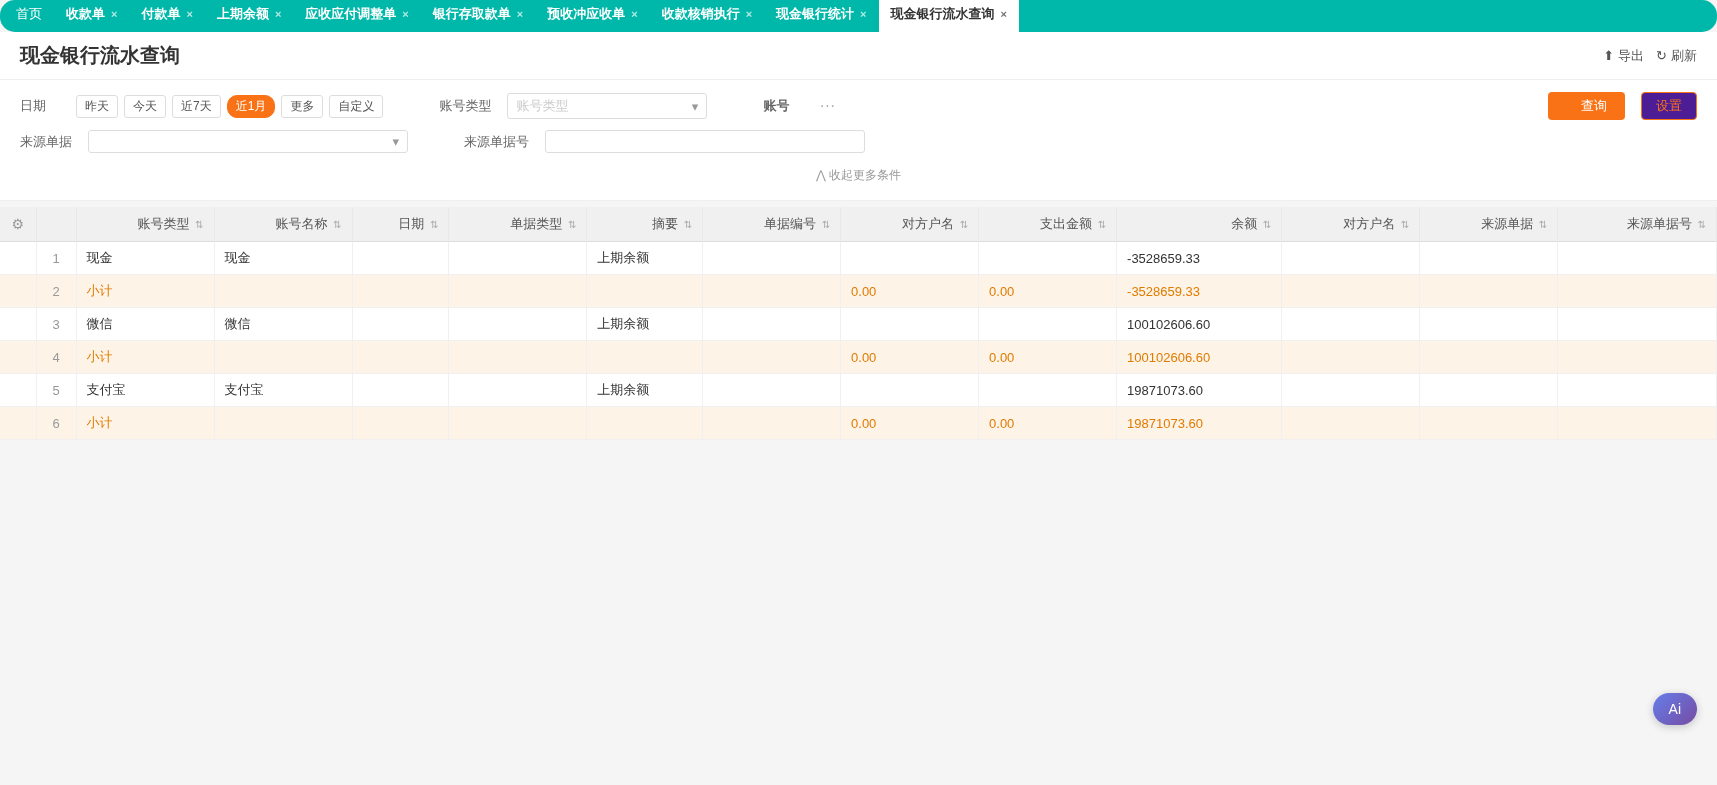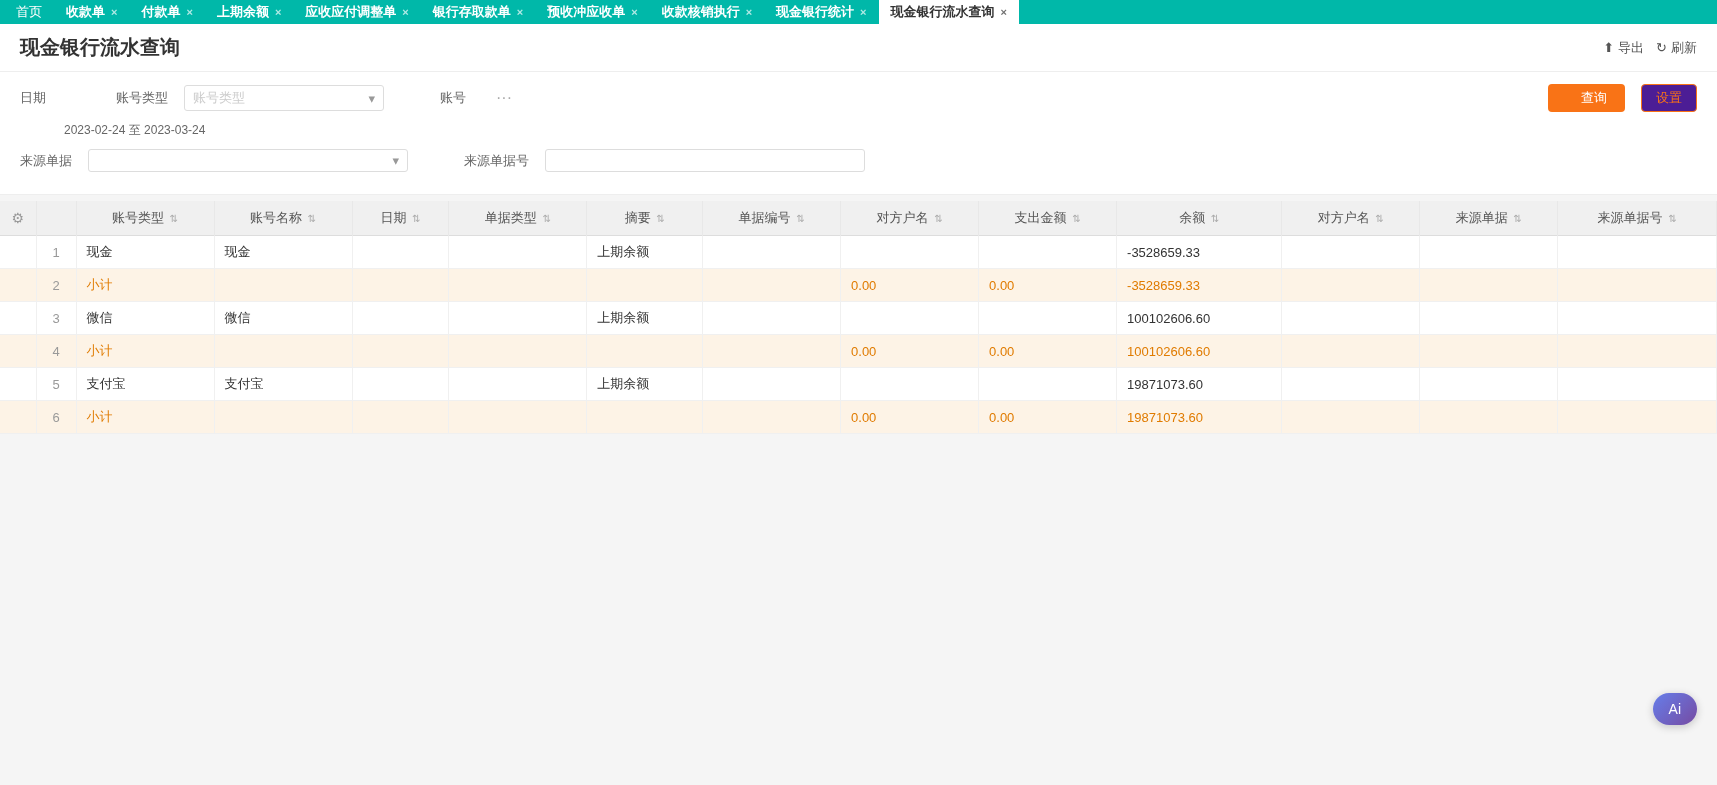--- a/index.html
+++ b/index.html
@@ -2,24 +2,25 @@
 <html><head>
   <meta charset="utf-8">
   <style>
     * { box-sizing: border-box; margin: 0; padding: 0; }
     body { font-family: 'Microsoft YaHei', Arial, sans-serif; font-size: 13px; background: #f5f5f5; color: #333; }
 
     
     .top-nav {
       background: #00b8a9;
       display: flex;
-      align-items: center;
-      height: 24px;
+      align-items: flex-end;
+      height: 32px;
       padding: 0 4px;
       overflow: hidden;
+      border-radius: 15px;
     }
     .nav-item {
       color: #fff;
       padding: 0 12px;
       height: 36px;
       display: flex;
       align-items: center;
       cursor: pointer;
       white-space: nowrap;
       font-size: 13px;
@@ -182,21 +183,21 @@
       width: 100%;
       border-collapse: collapse;
       font-size: 13px;
     }
     thead tr {
       background: #f0f0f0;
       border-bottom: 1px solid #ddd;
     }
     thead th {
       padding: 8px 10px;
-      text-align: center;
+      text-align: right;
       color: #555;
       font-weight: normal;
       white-space: nowrap;
       border-right: 1px solid #e8e8e8;
       position: relative;
     }
     thead th .sort-icon {
       font-size: 10px;
       color: #aaa;
       margin-left: 2px;
@@ -292,46 +293,57 @@
       <span>↻</span>
       <span>刷新</span>
     </button>
   </div>
 </div>
 
 <div class="filter-area">
   <div class="filter-row">
 
     <span class="filter-label">日期</span>
+    <div class="date-options">
+      <button class="date-btn">昨天</button>
+      <button class="date-btn">今天</button>
+      <button class="date-btn">近7天</button>
+      <button class="date-btn active">近1月</button>
+      <button class="date-btn">更多</button>
+      <button class="date-btn">自定义</button>
+    </div>
 
     <span class="filter-label" style="margin-left:40px;">账号类型</span>
     <div class="filter-select">
       <span style="color:#ccc;">账号类型</span>
       <span>▾</span>
     </div>
 
-    <span class="filter-label" style="margin-left:40px;">账号</span>
+    <span class="filter-label" style="margin-left:40px;font-weight:bold;">账号</span>
     <span class="filter-dots">···</span>
 
     <button class="btn-query" style="margin-left: auto; padding-left: 33px;">查询</button>
     <button class="btn-settings">设置</button>
   </div>
 
-  <div class="date-range">2023-02-24 至 2023-03-24</div>
 
   <div class="filter-row" style="margin-top:10px;">
     <span class="filter-label">来源单据</span>
     <div class="filter-select" style="min-width:320px;">
       <span style="color:#ccc;"></span>
       <span>▾</span>
     </div>
     <span class="filter-label" style="margin-left:40px;">来源单据号</span>
     <input class="filter-input" style="min-width: 320px;" type="text">
   </div>
 
+  <div class="collapse-bar">
+    <span>⋀ </span>
+    <span>收起更多条件</span>
+  </div>
 </div>
 
 <div class="section-divider"></div>
 
 <div class="table-container">
   <table>
     <thead>
       <tr>
         <th class="col-gear">
           <span class="gear-icon">⚙</span>

